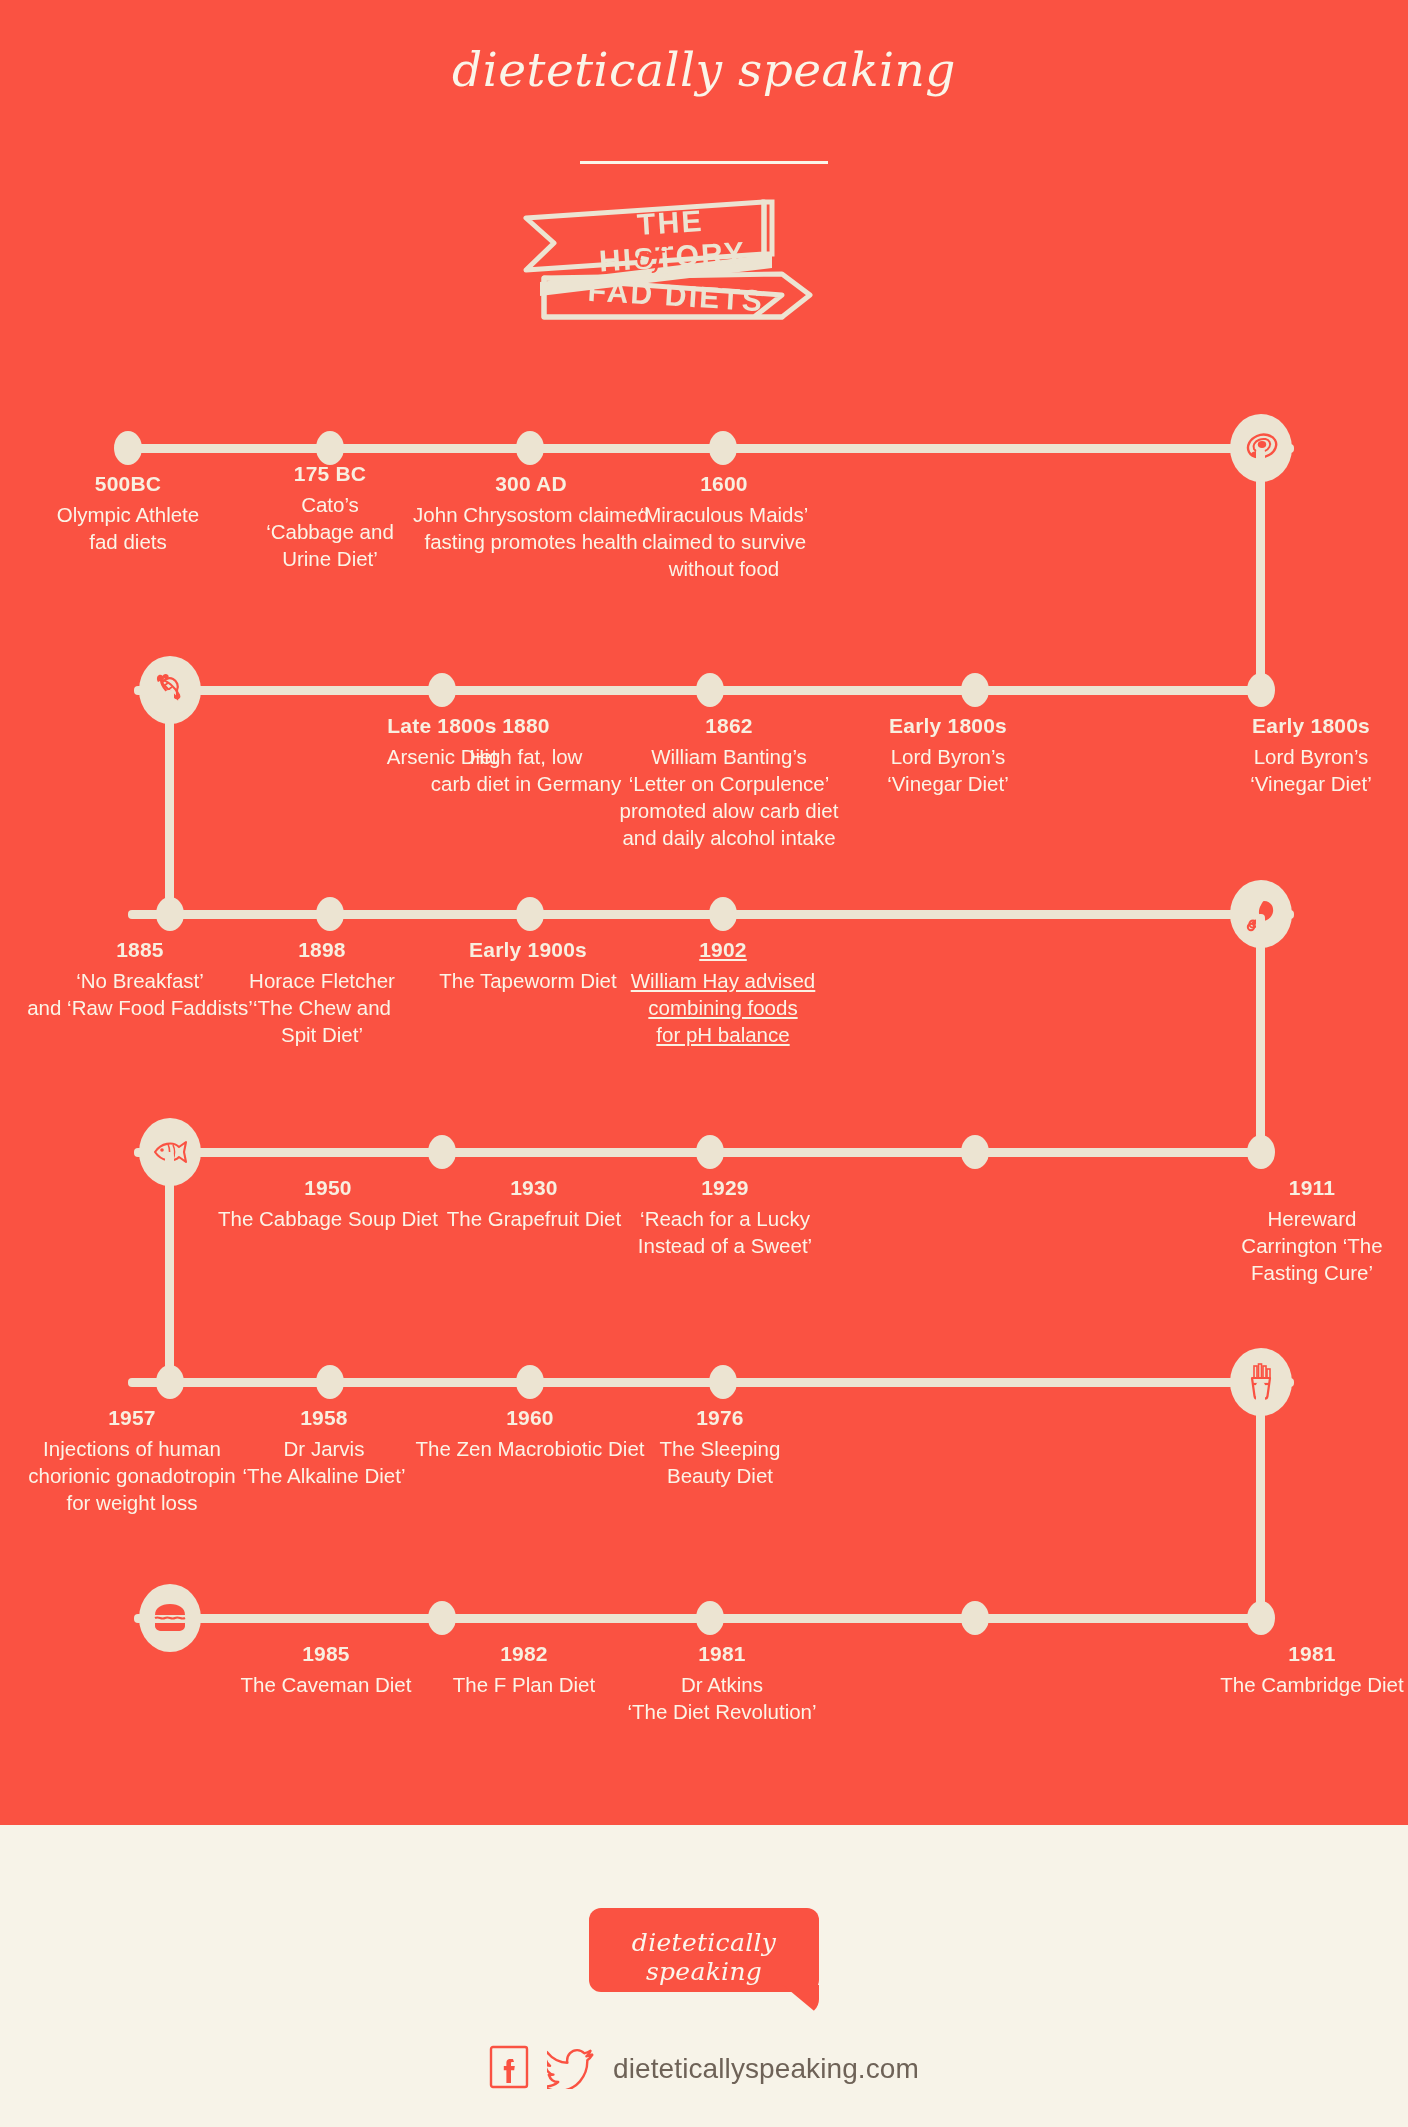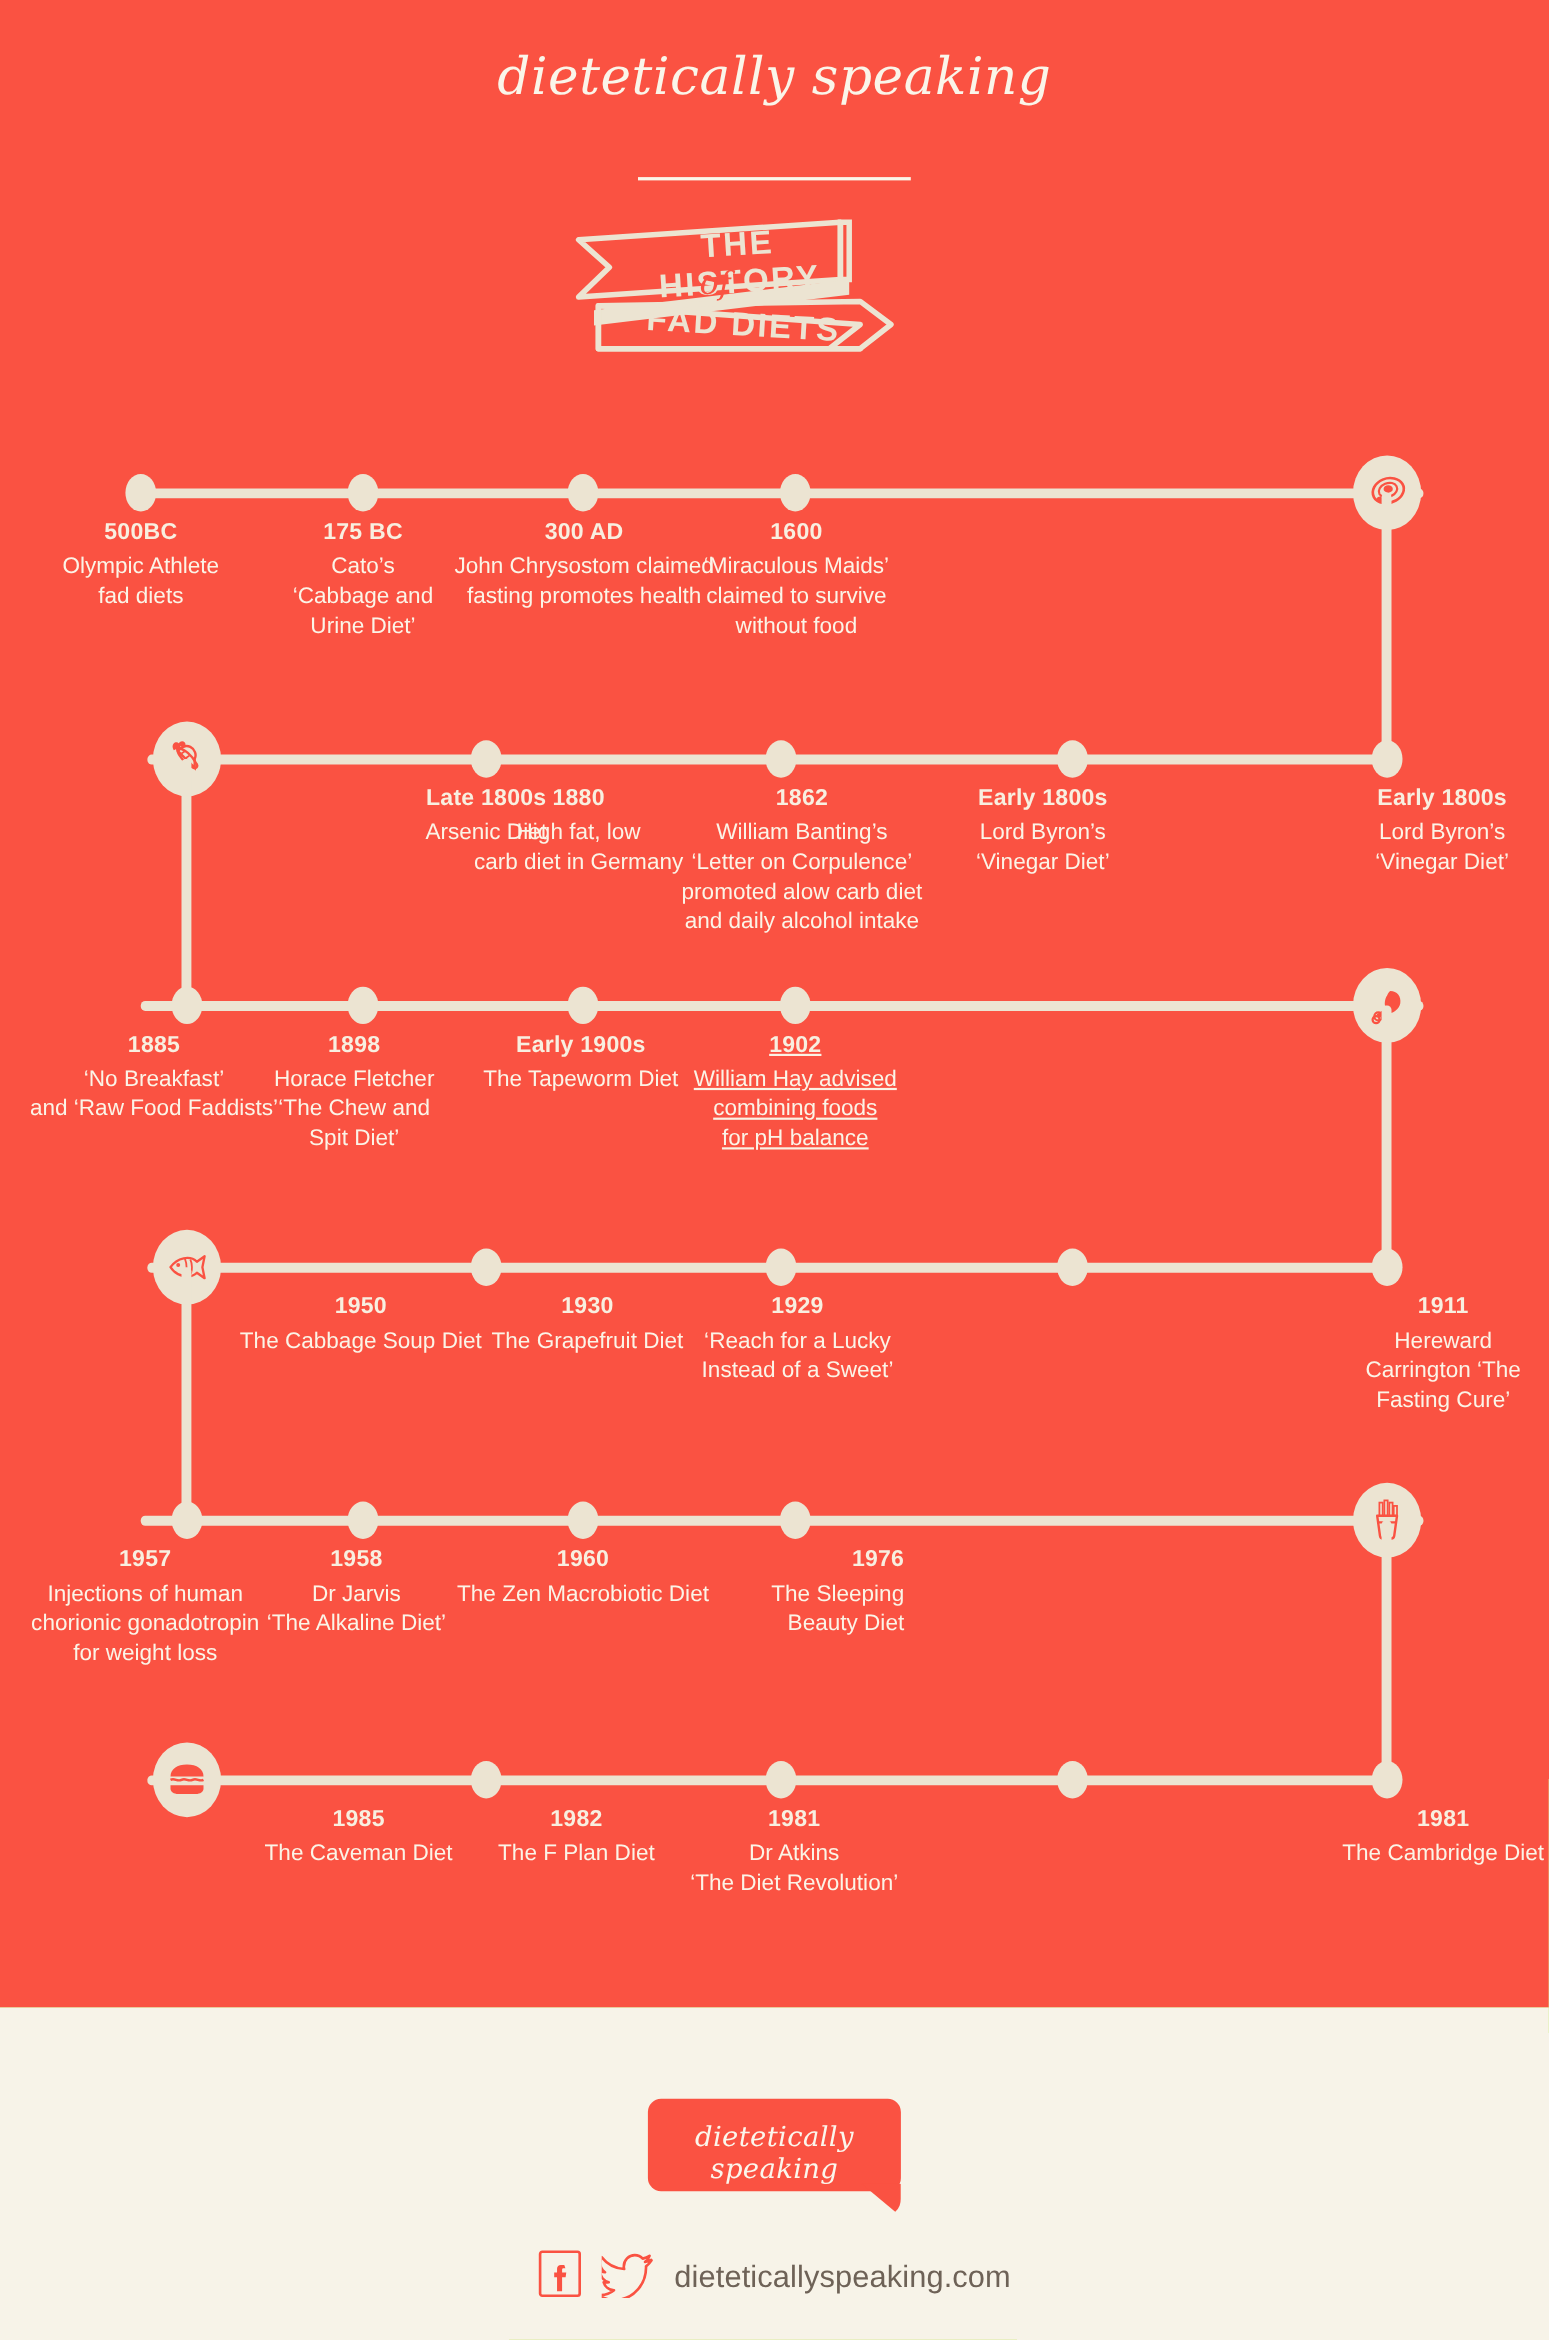--- a/index.html
+++ b/index.html
@@ -213,21 +213,21 @@
           <ellipse cx="21" cy="16.5" rx="4.2" ry="3.4" fill="#fa5242"></ellipse>
           <ellipse cx="14" cy="26" rx="4" ry="2.6" fill="#fa5242" transform="rotate(-12 14 26)"></ellipse>
         </svg>
       </div>
 
       <div class="entry" style="left:18px; top:470px; width:200px;">
         <span class="yr">500BC</span>
         <span class="desc" style="white-space:pre-line">Olympic Athlete
 fad diets</span>
       </div>
-      <div class="entry" style="left:220px; top:470px; width:200px;">
+      <div class="entry" style="left:220px; top:460px; width:200px;">
         <span class="yr">175 BC</span>
         <span class="desc" style="white-space:pre-line">Cato’s
 ‘Cabbage and
 Urine Diet’</span>
       </div>
       <div class="entry" style="left:390px; top:470px; width:262px;">
         <span class="yr">300 AD</span>
         <span class="desc" style="white-space:pre-line">John Chrysostom claimed
 fasting promotes health</span>
       </div>
@@ -383,21 +383,21 @@
       </div>
       <div class="entry" style="left:214px; top:1404px; width:200px;">
         <span class="yr">1958</span>
         <span class="desc" style="white-space:pre-line">Dr Jarvis
 ‘The Alkaline Diet’</span>
       </div>
       <div class="entry" style="left:400px; top:1404px; width:240px;">
         <span class="yr">1960</span>
         <span class="desc" style="white-space:pre-line">The Zen Macrobiotic Diet</span>
       </div>
-      <div class="entry" style="left:608px; top:1404px; width:204px;text-align:right;">
+      <div class="entry" style="left:608px; top:1404px; width:204px;">
         <span class="yr">1976</span>
         <span class="desc" style="white-space:pre-line">The Sleeping
 Beauty Diet</span>
       </div>
 
       <div class="rail v" style="left:1246px; top:1382px; height:240px;"></div>
 
       <div class="rail h" style="left:124px; top:1614px; width:1126px;"></div>
       <div class="node" style="left:1251px; top:1618px;"></div>
       <div class="node" style="left:965px; top:1618px;"></div>

